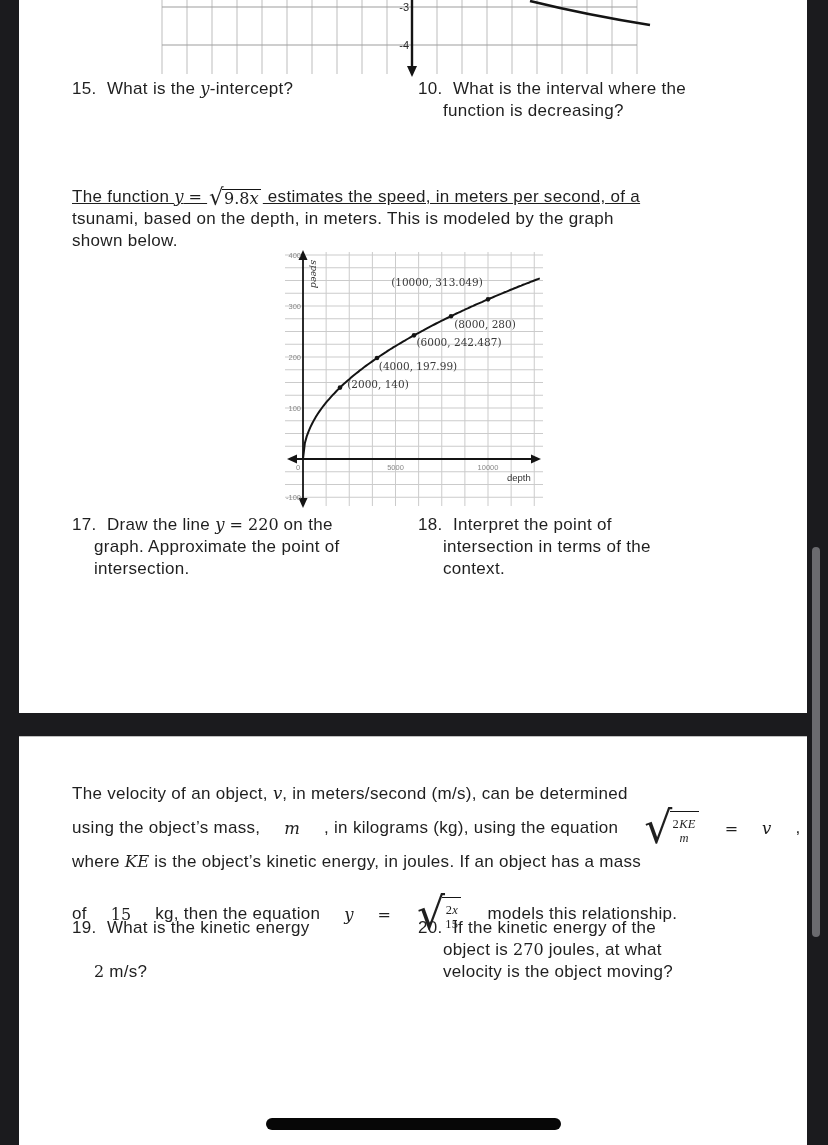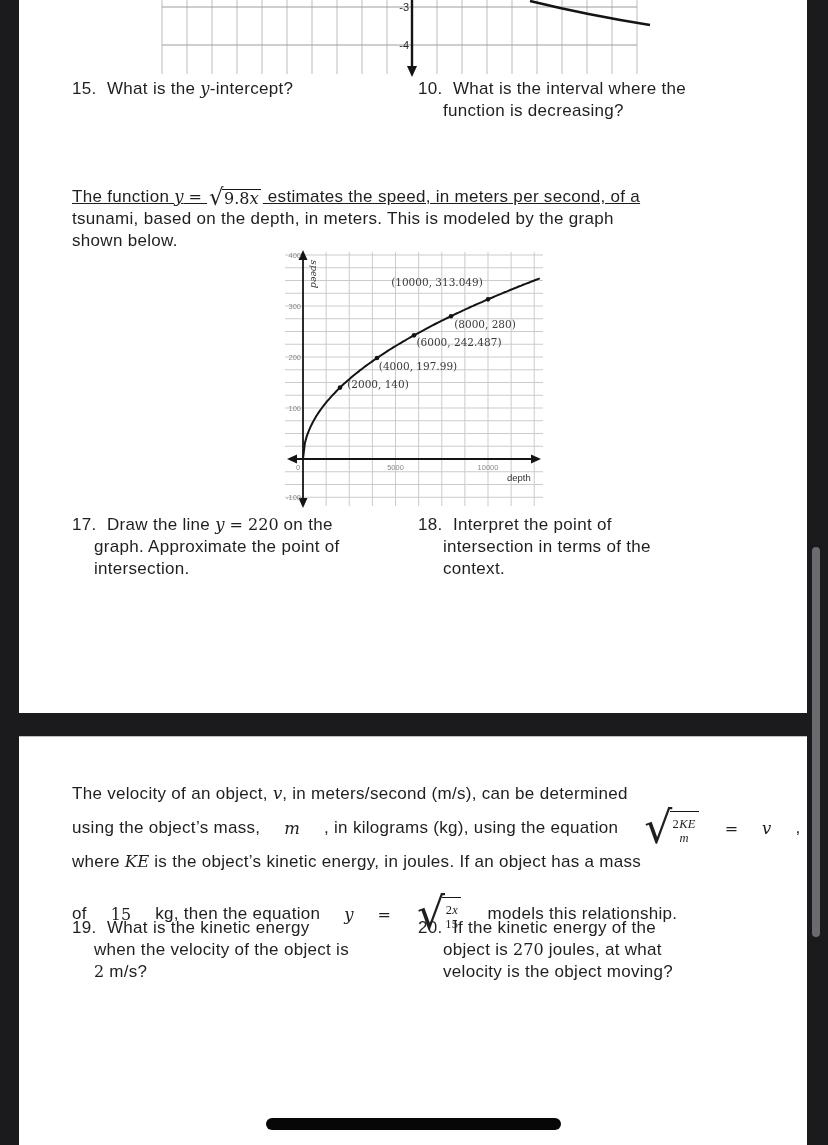--- a/index.html
+++ b/index.html
@@ -195,21 +195,20 @@
               <span class="fnum"><span>2</span><span style="font-style:italic">x</span></span>
               <span class="fden">15</span>
             </span></span>
         </span>
         <span> models this relationship.</span>
     </div>
 
     <div class="t" style="left:53px;top:182px;">
       <span class="qnum">19.</span><span>What is the kinetic energy</span>
     </div>
-    <div class="t" style="left:75px;top:204px;">when the velocity of the object is</div>
     <div class="t" style="left:75px;top:226px;"><span class="mnum">2</span><span> m/s?</span></div>
 
     <div class="t" style="left:399px;top:182px;">
       <span class="qnum">20.</span><span>If the kinetic energy of the</span>
     </div>
     <div class="t" style="left:424px;top:204px;"><span>object is </span><span class="mnum">270</span><span> joules, at what</span></div>
     <div class="t" style="left:424px;top:226px;">velocity is the object moving?</div>
   </div>
 
   <div class="scroll-thumb"></div>

